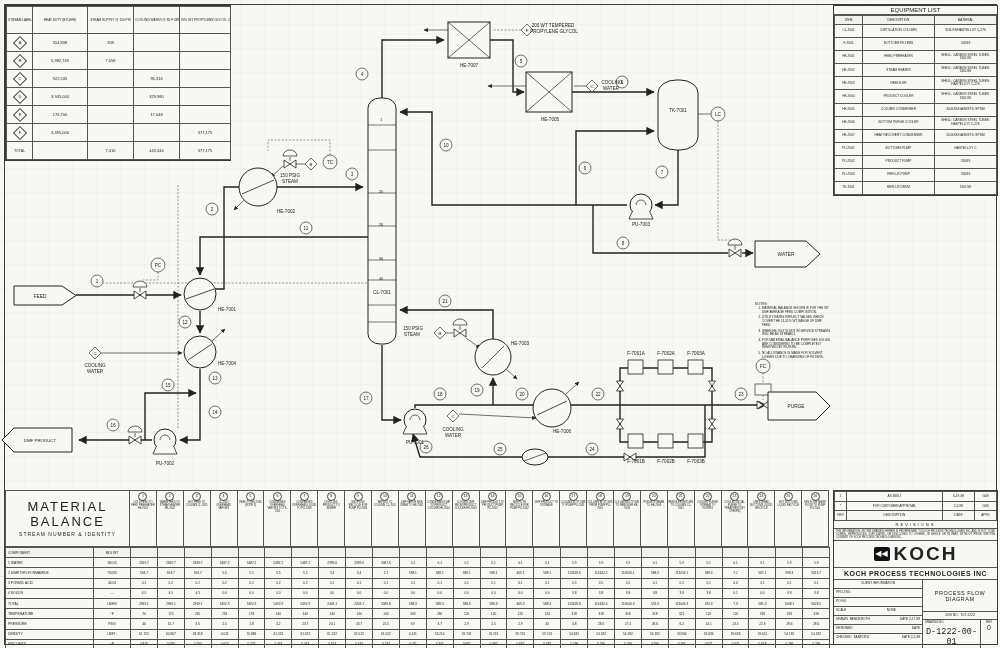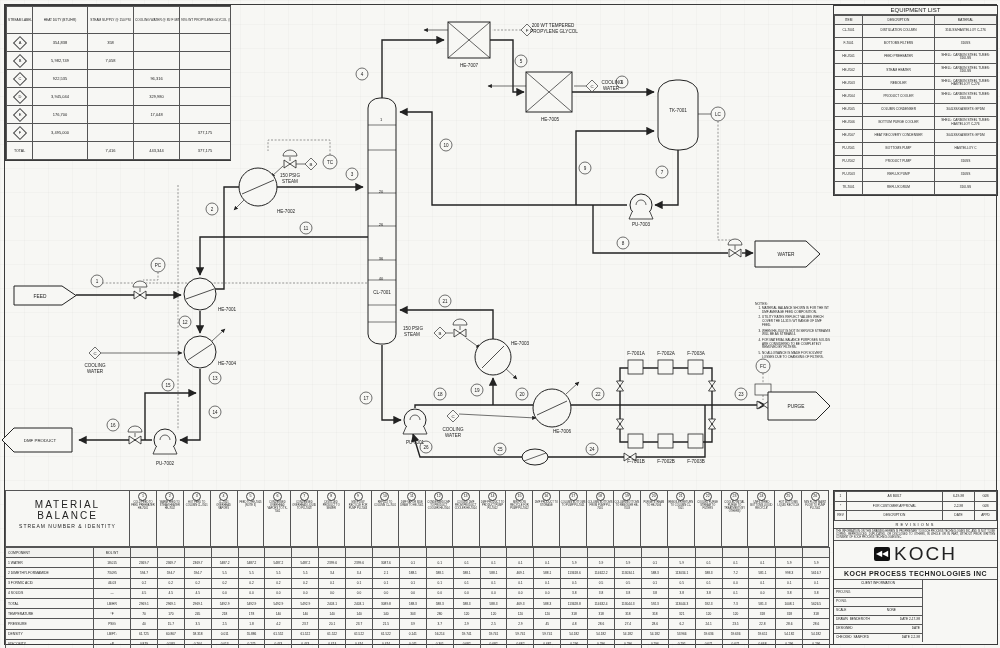--- a/index.html
+++ b/index.html
@@ -27,40 +27,40 @@
   #eq-tbl td{height:12.1px;text-align:center;vertical-align:middle;white-space:normal;line-height:1.1}
   
   #notes{left:755px;top:302px;width:76px;font-size:3.1px;line-height:1.25}
   #notes .nt{font-size:3.4px;margin-bottom:1px}
   #notes ol{margin:0;padding-left:7px}
   #notes li{margin-bottom:1.5px}
   
   #mb{left:5px;top:490px;width:825px;height:153px;background:#f7f7f4}
   #mb-heads{position:absolute;left:0;top:0;height:57px;width:825px;display:flex}
   #mb-titlebox{width:125px;border:0.5px solid #555;box-sizing:border-box;text-align:center;padding-top:8px}
-  #mb-t1{font-size:10px;letter-spacing:2px}
+  #mb-t1{font-size:13px;letter-spacing:2px}
   #mb-t2{font-size:5px;letter-spacing:1px;margin-top:2px}
   .mbh{width:26.9px;box-sizing:border-box;border:0.5px solid #555;border-left:none;text-align:center;position:relative}
   .mbh .circ{width:7px;height:7px;border:0.5px solid #444;border-radius:50%;font-size:3.6px;line-height:7px;margin:1px auto;text-align:center}
   .mbh .desc{font-size:2.6px;line-height:1.15;padding:0 .5px;word-wrap:break-word}
   #mb-body{position:absolute;left:0;top:57px;width:825px}
   #mb-tbl{width:825px;table-layout:fixed;font-size:3.2px}
   #mb-tbl td{height:9.2px;text-align:center;vertical-align:middle}
   #mb-tbl td.lbl{text-align:left;padding-left:2px;font-size:3.4px}
   #mb-tbl tr.hd td{background:#f1f1ee}
   #mb-tbl tr.tot td{border-top:1px solid #444}
   
   #tb{left:833px;top:490px;width:163px;height:153px;background:#f7f7f4;font-size:3.2px}
   #rev-tbl{width:100%;table-layout:fixed;font-size:3.2px}
   #rev-tbl td{height:8.5px;text-align:center;vertical-align:middle}
   #rev-cap{text-align:center;font-size:4px;letter-spacing:2px;border-bottom:0.5px solid #555;padding:1px 0}
   #discl{font-size:2.6px;line-height:1.2;padding:1px 2px;border-bottom:0.5px solid #555;text-align:justify}
   #logo-row{display:flex;align-items:center;justify-content:center;gap:4px;padding:2px 0;border-bottom:0.5px solid #555}
   #logo-mark{width:16px;height:14px;background:#111;color:#fff;font-size:8px;line-height:14px;text-align:center;border-radius:2px}
-  #logo-text{font-size:19px;font-weight:normal;letter-spacing:2px}
+  #logo-text{font-size:19px;font-weight:bold;letter-spacing:2px}
   #kpt{font-size:7px;font-weight:bold;text-align:center;letter-spacing:.5px;border-bottom:0.5px solid #555;padding:2px 0}
   #tb-low{display:flex}
   #tb-left{width:88px;border-right:0.5px solid #555}
   #tb-right{width:74px;text-align:center}
   .tb-row{border-bottom:0.5px solid #555;padding:1px 2px;min-height:6px}
   .tb-pair{display:flex;justify-content:space-between}
   #pfd-title{font-size:5.5px;padding:10px 0 9px 0;border-bottom:0.5px solid #555;letter-spacing:.5px}
   #job-row{font-size:3.4px;border-bottom:0.5px solid #555;padding:1.5px 0}
   #dwg-no{font-size:8.5px;font-family:"Liberation Mono",monospace;padding:3px 0 1px 0}
   #rev-box{font-size:7px}
@@ -1119,15 +1119,29 @@
         </div>
         <div class="tb-row tb-pair">
           <span>DESIGNED</span>
           <span>DATE</span>
         </div>
         <div class="tb-row tb-pair" style="border-bottom:none">
           <span><span>CHECKED</span>&nbsp;&nbsp;<span>SANFORD</span></span>
           <span><span>DATE</span>&nbsp;<span>2-2-98</span></span>
         </div>
       </div>
+      <div id="tb-right">
+        <div id="pfd-title">PROCESS FLOW DIAGRAM</div>
+        <div id="job-row"><span>JOB NO.</span>&nbsp;&nbsp;<span>707-1222</span></div>
+        <div style="display:flex">
+          <div style="flex:1;border-right:0.5px solid #555">
+            <div style="font-size:2.8px;text-align:left;padding-left:2px">DRAWING NO.</div>
+            <div id="dwg-no">D-1222-00-01</div>
+          </div>
+          <div style="width:16px">
+            <div style="font-size:2.8px">REV</div>
+            <div id="rev-box">0</div>
+          </div>
+        </div>
+      </div>
     </div>
   </div>
 </div>
 
 </body></html>

